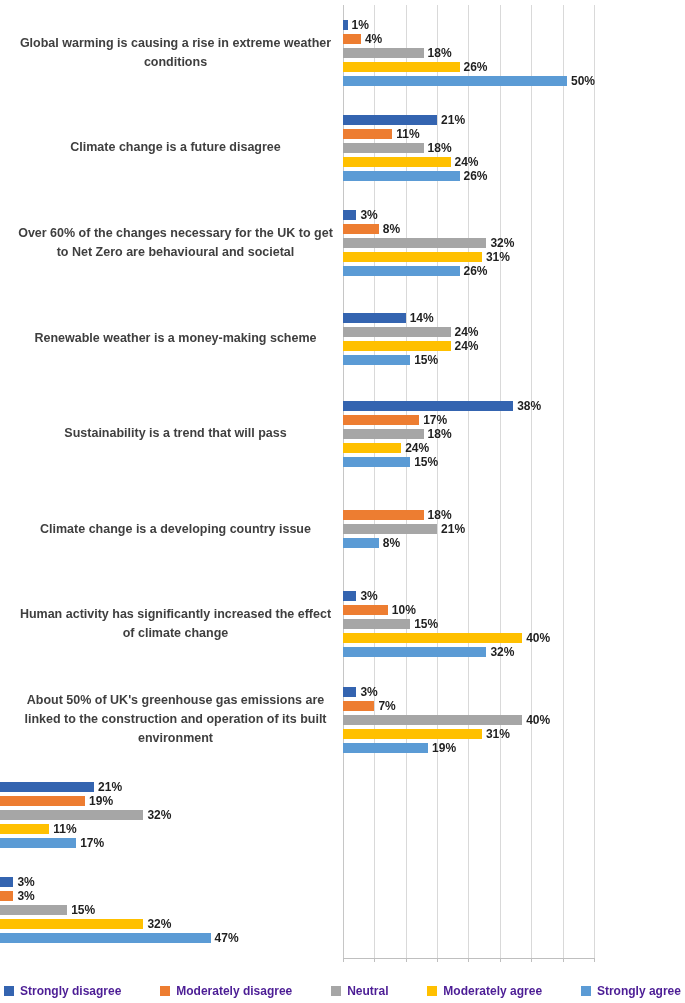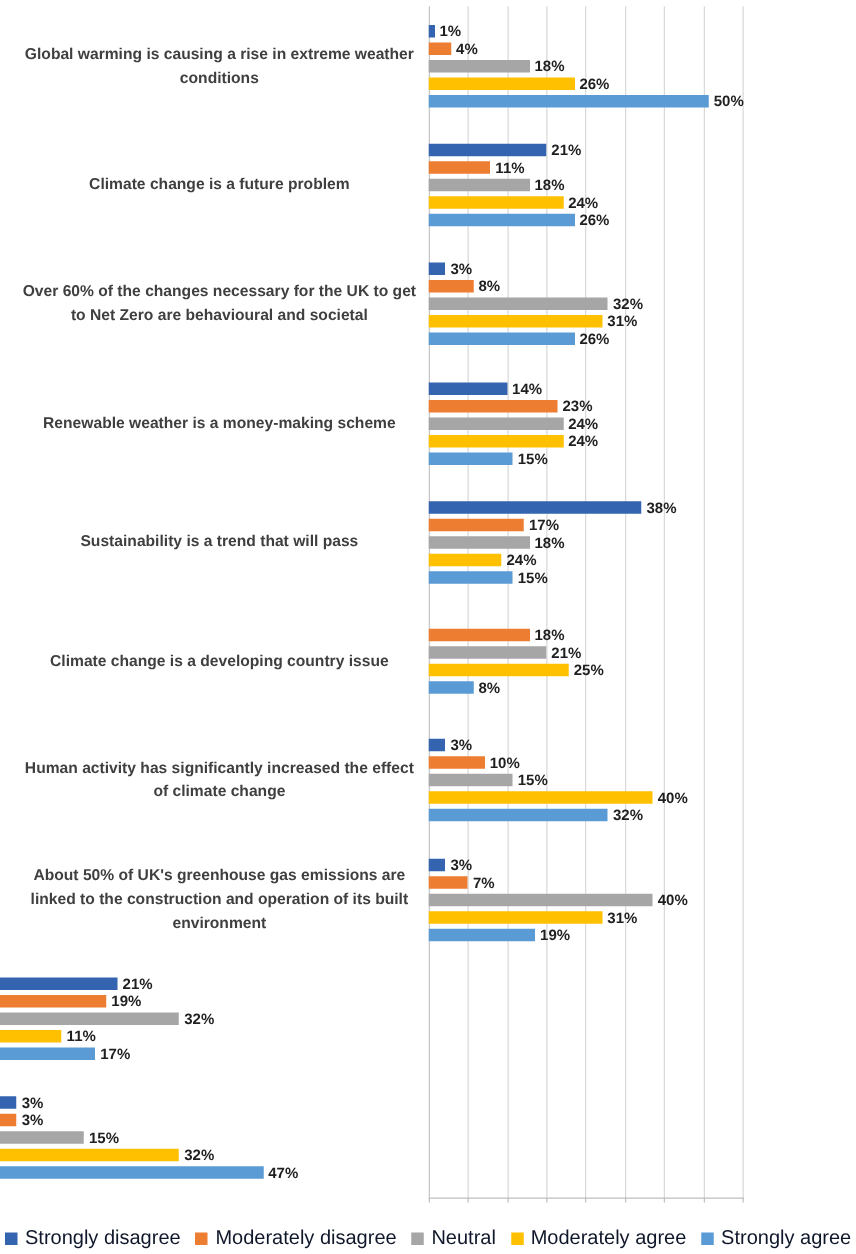--- a/index.html
+++ b/index.html
@@ -34,21 +34,21 @@
     margin-left:4px;font-size:12px;font-weight:700;color:#1f1f1f;
     line-height:10px;white-space:nowrap;
   }
   .legend{
     position:absolute;left:0;top:981px;width:685px;height:20px;
     display:flex;justify-content:space-between;align-items:center;
     box-sizing:border-box;padding:0 4px;
   }
   .legend-item{display:flex;align-items:center;gap:6px;}
   .swatch{width:10px;height:10px;flex:0 0 auto;}
-  .legend-label{font-size:16px;font-weight:400;color:#0f172a;white-space:nowrap;}
+  .legend-label{font-size:12px;font-weight:700;color:#4c1d95;white-space:nowrap;}
 </style>
 </head>
 <body>
 
 <div class="chart">
   <div class="plot" id="plot">
       <div class="gridline first" style="left: 0px;"></div>
       <div class="gridline" style="left: 31px;"></div>
       <div class="gridline" style="left: 63px;"></div>
       <div class="gridline" style="left: 94px;"></div>
@@ -78,21 +78,21 @@
             <div class="bar" style="width: 116.5px; background: rgb(255, 192, 0);"></div>
             <span class="val">26%</span>
           </div>
           <div class="barline">
             <div class="bar" style="width: 224px; background: rgb(91, 155, 213);"></div>
             <span class="val">50%</span>
           </div>
         </div>
       </div>
       <div class="row">
-        <div class="row-label">Climate change is a future problem</div>
+        <div class="row-label">Climate change is a future disagree</div>
         <div class="row-bars">
           <div class="barline">
             <div class="bar" style="width: 94.1px; background: rgb(52, 100, 176);"></div>
             <span class="val">21%</span>
           </div>
           <div class="barline">
             <div class="bar" style="width: 49.3px; background: rgb(237, 125, 49);"></div>
             <span class="val">11%</span>
           </div>
           <div class="barline">
@@ -135,24 +135,20 @@
         </div>
       </div>
       <div class="row">
         <div class="row-label">Renewable weather is a money-making scheme</div>
         <div class="row-bars">
           <div class="barline">
             <div class="bar" style="width: 62.7px; background: rgb(52, 100, 176);"></div>
             <span class="val">14%</span>
           </div>
           <div class="barline">
-            <div class="bar" style="width: 103px; background: rgb(237, 125, 49);"></div>
-            <span class="val">23%</span>
-          </div>
-          <div class="barline">
             <div class="bar" style="width: 107.5px; background: rgb(166, 166, 166);"></div>
             <span class="val">24%</span>
           </div>
           <div class="barline">
             <div class="bar" style="width: 107.5px; background: rgb(255, 192, 0);"></div>
             <span class="val">24%</span>
           </div>
           <div class="barline">
             <div class="bar" style="width: 67.2px; background: rgb(91, 155, 213);"></div>
             <span class="val">15%</span>
@@ -187,24 +183,20 @@
       <div class="row">
         <div class="row-label">Climate change is a developing country issue</div>
         <div class="row-bars">
           <div class="barline">
             <div class="bar" style="width: 80.6px; background: rgb(237, 125, 49);"></div>
             <span class="val">18%</span>
           </div>
           <div class="barline">
             <div class="bar" style="width: 94.1px; background: rgb(166, 166, 166);"></div>
             <span class="val">21%</span>
-          </div>
-          <div class="barline">
-            <div class="bar" style="width: 112px; background: rgb(255, 192, 0);"></div>
-            <span class="val">25%</span>
           </div>
           <div class="barline">
             <div class="bar" style="width: 35.8px; background: rgb(91, 155, 213);"></div>
             <span class="val">8%</span>
           </div>
         </div>
       </div>
       <div class="row">
         <div class="row-label">Human activity has significantly increased the effect of climate change</div>
         <div class="row-bars">

